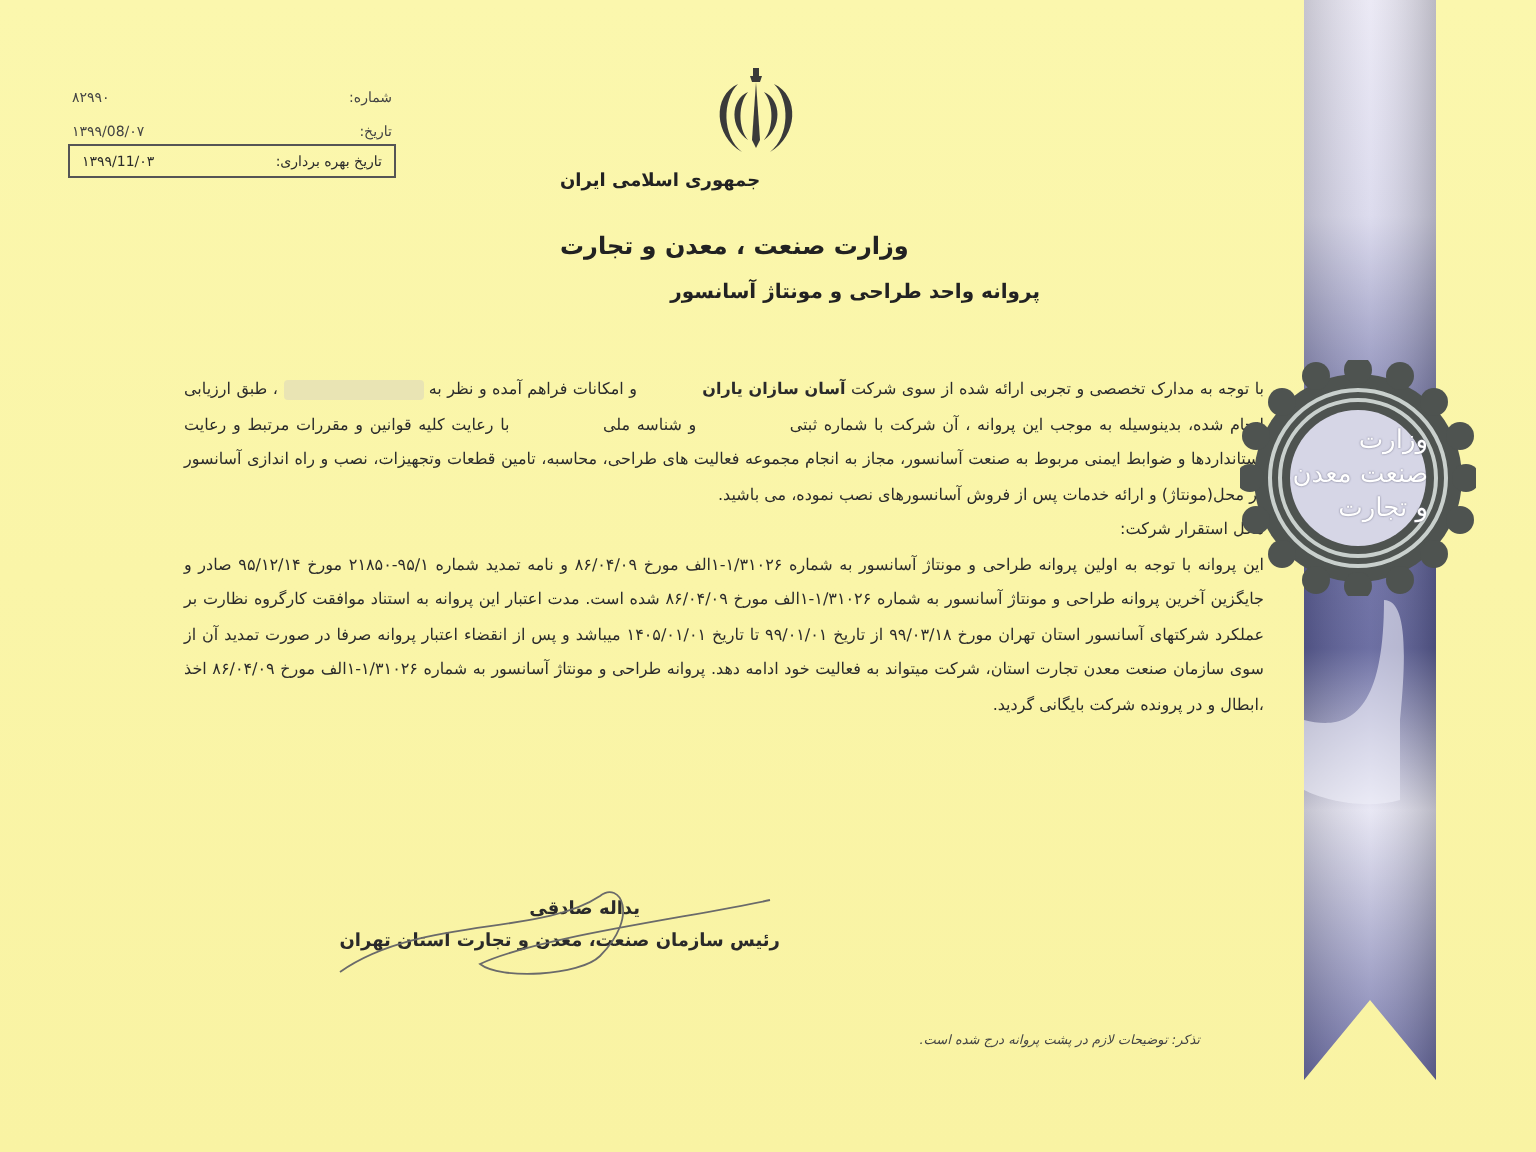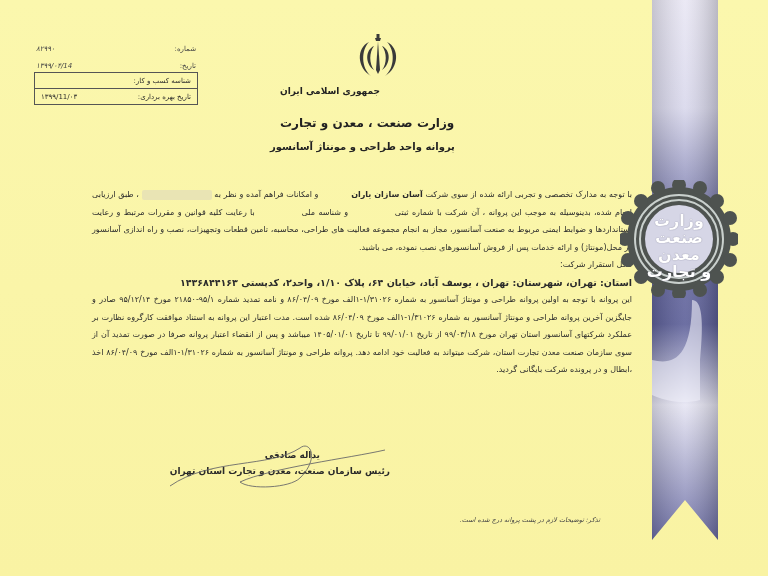--- a/index.html
+++ b/index.html
@@ -9,73 +9,69 @@
       font-family: "DejaVu Sans", sans-serif;
       position: relative;
       color: #2a2a2a;
     }
     .page { position: absolute; inset: 0; background: linear-gradient(180deg, #fbf7ad 0%, #f9f3a3 100%); }
 
     
     .meta { position: absolute; left: 36px; top: 40px; width: 160px; font-size: 7px; direction: rtl; }
     .meta-row { display: flex; justify-content: space-between; height: 17px; align-items: center; }
     .meta-row .lbl { color: #444; }
-    .meta-row .val { color: #444; direction: ltr; font-style: italic; }
+    .meta-row .val { color: #444; direction: ltr; }
     .meta-table { position: absolute; left: 34px; top: 72px; width: 162px; border: 1px solid #555; direction: rtl; font-size: 7px; }
     .meta-table .r { display: flex; justify-content: space-between; height: 15px; align-items: center; padding: 0 6px; }
     .meta-table .r + .r { border-top: 1px solid #555; }
 
     
     .emblem { position: absolute; left: 355px; top: 32px; width: 46px; height: 50px; }
     .header { position: absolute; left: 280px; top: 86px; width: 200px; text-align: left; direction: rtl; }
     .header .republic { font-size: 9px; font-weight: bold; color: #222; }
     .header .ministry { font-size: 12px; font-weight: bold; color: #222; margin-top: 20px; }
-    .doc-title { position: absolute; left: 270px; top: 141px; width: 250px; text-align: left; direction: rtl; font-size: 10px; font-weight: bold; color: #222; }
+    .doc-title { position: absolute; left: 270px; top: 141px; width: 250px; text-align: right; direction: rtl; font-size: 10px; font-weight: bold; color: #222; }
 
     
     .body-text { position: absolute; left: 92px; top: 186px; width: 540px; direction: rtl; font-size: 8px; line-height: 17.5px; color: #2b2b2b; }
     .body-text p { margin: 0; text-align: justify; text-align-last: right; }
     .body-text .bold { font-weight: bold; margin-left: 30px; }
     .blur { display: inline-block; width: 70px; height: 10px; background: #e9e4b4; vertical-align: middle; border-radius: 2px; }
     .gap { display: inline-block; width: 40px; }
     .address { font-weight: bold; font-size: 9.5px; }
 
     
     .sig { position: absolute; left: 150px; top: 450px; width: 240px; direction: rtl; text-align: right; }
     .sig .name { font-size: 9px; font-weight: bold; margin-right: 70px; }
     .sig .role { font-size: 9px; font-weight: bold; margin-top: 6px; }
     .sig svg { position: absolute; left: 0; top: -12px; }
 
     .note { position: absolute; left: 400px; top: 516px; width: 200px; direction: rtl; font-size: 6.5px; color: #444; font-style: italic; }
 
     
     .ribbon { position: absolute; left: 652px; top: 0; width: 66px; height: 576px; }
     .seal { position: absolute; left: 620px; top: 180px; width: 118px; height: 118px; }
-    .seal-text { position: absolute; left: 644px; top: 212px; width: 70px; text-align: center; font-size: 16px; font-weight: bold; color: #fff; line-height: 17px; direction: rtl; text-shadow: 0 0 1px #6a6a80; }
+    .seal-text { position: absolute; left: 644px; top: 212px; width: 70px; font-size: 13px; font-weight: normal; color: #fff; line-height: 17px; direction: rtl; text-shadow: 0 0 1px #6a6a80; }
   </style>
 </head>
 <body>
 
 <div class="page">
 
   <div class="meta">
     <div class="meta-row">
       <span class="lbl">شماره:</span>
       <span class="val">۸۲۹۹۰</span>
     </div>
     <div class="meta-row">
       <span class="lbl">تاریخ:</span>
-      <span class="val">۱۳۹۹/۰۴/14</span>
+      <span class="val">۱۳۹۹/08/۰۷</span>
     </div>
   </div>
   <div class="meta-table">
-    <div class="r">
-      <span>شناسه کسب و کار:</span>
-      <span></span>
-    </div>
     <div class="r">
       <span>تاریخ بهره برداری:</span>
       <span>۱۳۹۹/11/۰۳</span>
     </div>
   </div>
 
   <svg class="emblem" viewBox="0 0 46 50">
     <g fill="#3a3a3a">
       <rect x="21.5" y="2" width="3" height="5"></rect>
       <path d="M20 6 h6 l-1 3 h-4z"></path>
@@ -98,21 +94,20 @@
       <span class="bold">آسان سازان یاران</span>
       <span>و امکانات فراهم آمده و نظر به</span>
       <span class="blur"></span>
       <span>، طبق ارزیابی انجام شده، بدینوسیله به موجب این پروانه ، آن شرکت با شماره ثبتی</span>
       <span class="gap"></span>
       <span>و شناسه ملی</span>
       <span class="gap"></span>
       <span>با رعایت کلیه قوانین و مقررات مرتبط و رعایت استانداردها و ضوابط ایمنی مربوط به صنعت آسانسور، مجاز به انجام مجموعه فعالیت های طراحی، محاسبه، تامین قطعات وتجهیزات، نصب و راه اندازی آسانسور در محل(مونتاژ) و ارائه خدمات پس از فروش آسانسورهای نصب نموده، می باشید.</span>
     </p>
     <p>محل استقرار شرکت:</p>
-    <p class="address">استان: تهران، شهرستان: تهران ، یوسف آباد، خیابان ۶۴، پلاک ۱/۱۰، واحد۲، کدپستی ۱۴۳۶۸۴۴۱۶۳</p>
     <p>این پروانه با توجه به اولین پروانه طراحی و مونتاژ آسانسور به شماره ۱/۳۱۰۲۶-۱الف مورخ ۸۶/۰۴/۰۹ و نامه تمدید شماره ۹۵/۱-۲۱۸۵۰ مورخ ۹۵/۱۲/۱۴ صادر و جایگزین آخرین پروانه طراحی و مونتاژ آسانسور به شماره ۱/۳۱۰۲۶-۱الف مورخ ۸۶/۰۴/۰۹ شده است. مدت اعتبار این پروانه به استناد موافقت کارگروه نظارت بر عملکرد شرکتهای آسانسور استان تهران مورخ ۹۹/۰۳/۱۸ از تاریخ ۹۹/۰۱/۰۱ تا تاریخ ۱۴۰۵/۰۱/۰۱ میباشد و پس از انقضاء اعتبار پروانه صرفا در صورت تمدید آن از سوی سازمان صنعت معدن تجارت استان، شرکت میتواند به فعالیت خود ادامه دهد. پروانه طراحی و مونتاژ آسانسور به شماره ۱/۳۱۰۲۶-۱الف مورخ ۸۶/۰۴/۰۹ اخذ ،ابطال و در پرونده شرکت بایگانی گردید.</p>
   </div>
 
   <div class="sig">
     <svg width="240" height="60">
       <path d="M20 48 C60 20 120 30 150 10 C160 2 170 20 150 40 C140 50 100 52 90 44 C120 30 200 20 235 12" stroke="#6a6a6a" stroke-width="0.9" fill="none"></path>
     </svg>
     <div class="name">یداله صادقی</div>
     <div class="role">رئیس سازمان صنعت، معدن و تجارت استان تهران</div>
   </div>

